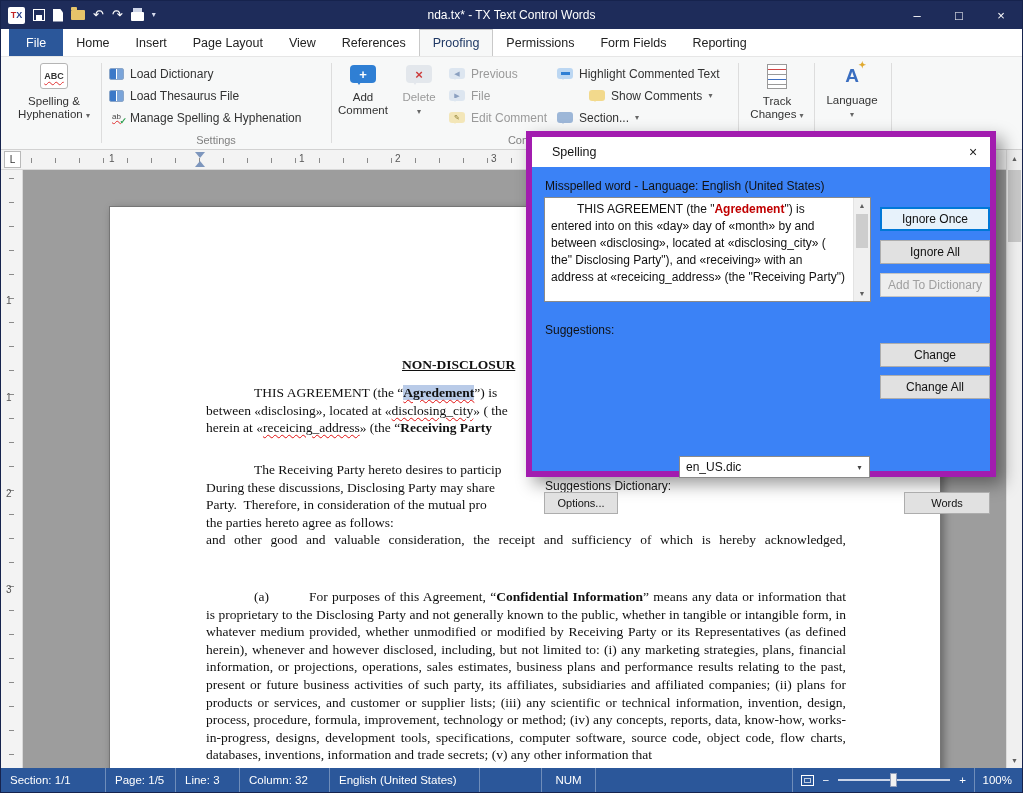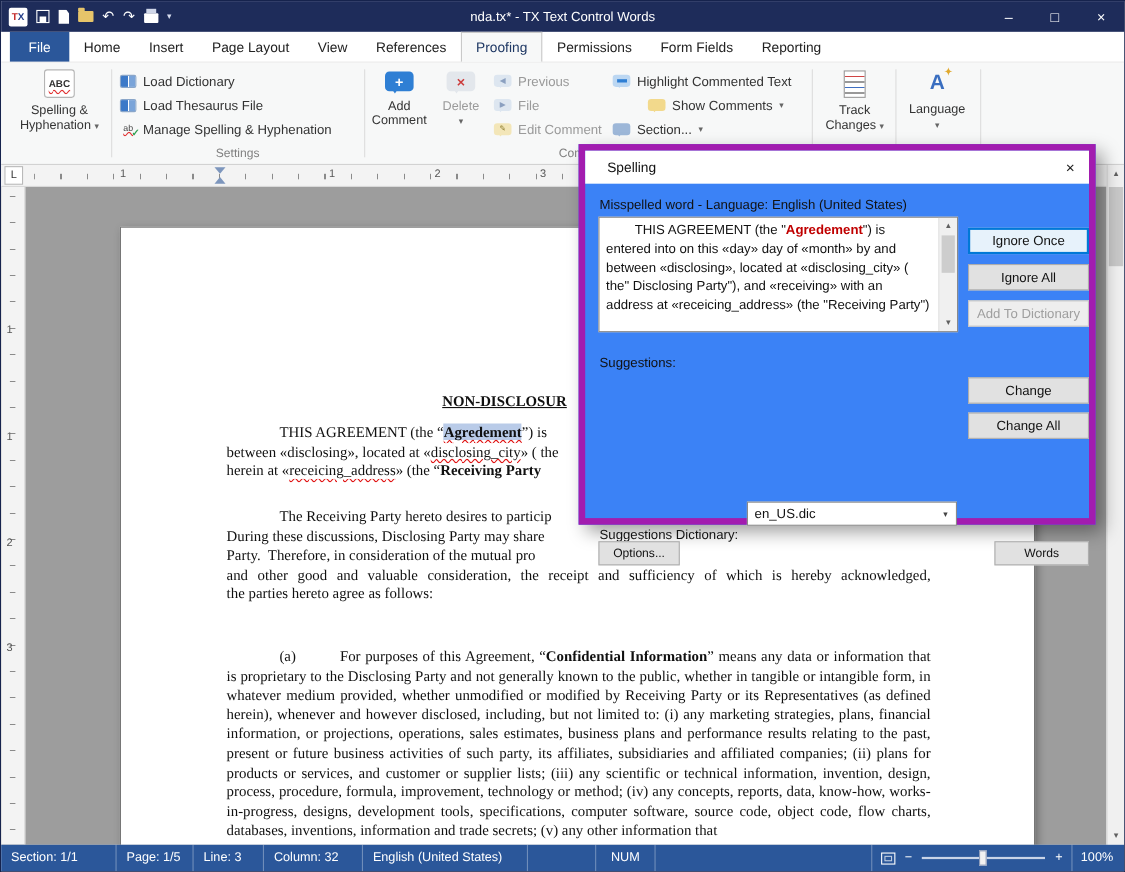--- a/index.html
+++ b/index.html
@@ -301,22 +301,22 @@
       <div class="dblock" style="top:177px;">
         <div class="docline ind"><span>THIS AGREEMENT (the “</span><span class="wsel">Agredement</span><span>”) is</span></div>
         <div class="docline"><span>between «disclosing», located at «</span><span class="sq">disclosing_city</span><span>» ( the</span></div>
         <div class="docline"><span>herein at «</span><span class="sq">receicing_address</span><span>» (the “</span><span class="b">Receiving Party</span></div>
       </div>
 
       <div class="dblock" style="top:254px;">
         <div class="docline ind">The Receiving Party hereto desires to particip</div>
         <div class="docline">During these discussions, Disclosing Party may share</div>
         <div class="docline">Party.  Therefore, in consideration of the mutual pro</div>
+        <div class="docline">the parties hereto agree as follows:</div>
         <div class="docline just">and other good and valuable consideration, the receipt and sufficiency of which is hereby acknowledged,</div>
-        <div class="docline">the parties hereto agree as follows:</div>
       </div>
 
 
       <p class="dblock flow" style="top:381px;"><span>(a)</span><span class="tabgap"></span><span>For purposes of this Agreement, “</span><span class="b">Confidential Information</span><span>” means any data or information that is proprietary to the Disclosing Party and not generally known to the public, whether in tangible or intangible form, in whatever medium provided, whether unmodified or modified by Receiving Party or its Representatives (as defined herein), whenever and however disclosed, including, but not limited to: (i) any marketing strategies, plans, financial information, or projections, operations, sales estimates, business plans and performance results relating to the past, present or future business activities of such party, its affiliates, subsidiaries and affiliated companies; (ii) plans for products or services, and customer or supplier lists; (iii) any scientific or technical information, invention, design, process, procedure, formula, improvement, technology or method; (iv) any concepts, reports, data, know-how, works-in-progress, designs, development tools, specifications, computer software, source code, object code, flow charts, databases, inventions, information and trade secrets; (v) any other information that</span></p>
 
     </div>
   </div>
 
   <div class="vscroll">
     <span class="sarrow" style="top:0;">▲</span>

